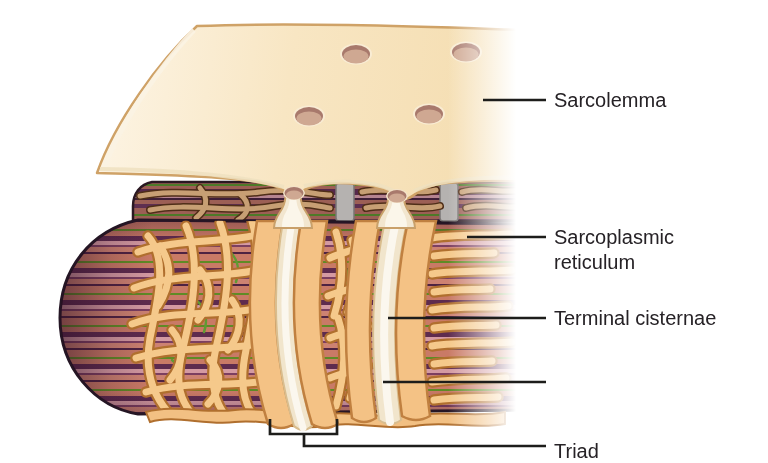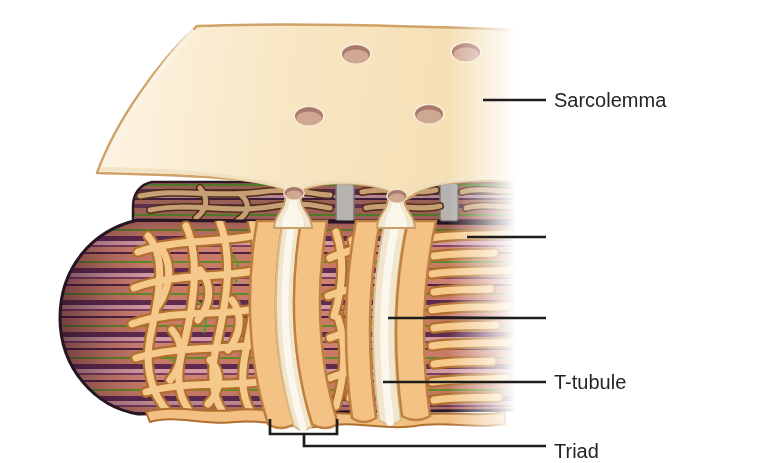--- a/index.html
+++ b/index.html
@@ -291,16 +291,17 @@
     <path class="leader" d="M483,100 H546"></path>
     <path class="leader" d="M467,237 H546"></path>
     <path class="leader" d="M388,318 H546"></path>
     <path class="leader" d="M383,382 H546"></path>
     <path class="leader" d="M270,419 V434 H337 V419"></path>
     <path class="leader" d="M304,434 V446 H546"></path>
   </g>
 </svg>
 
 <div class="lbl" style="left:554px;top:88px;">Sarcolemma</div>
-<div class="lbl" style="left:554px;top:370px;">T-tubule</div>
+<div class="lbl wrap" style="left:554px;top:225px;">Sarcoplasmic reticulum</div>
+<div class="lbl" style="left:554px;top:306px;">Terminal cisternae</div>
 <div class="lbl" style="left:554px;top:439px;">Triad</div>
 
 </div>
 
 </body></html>

